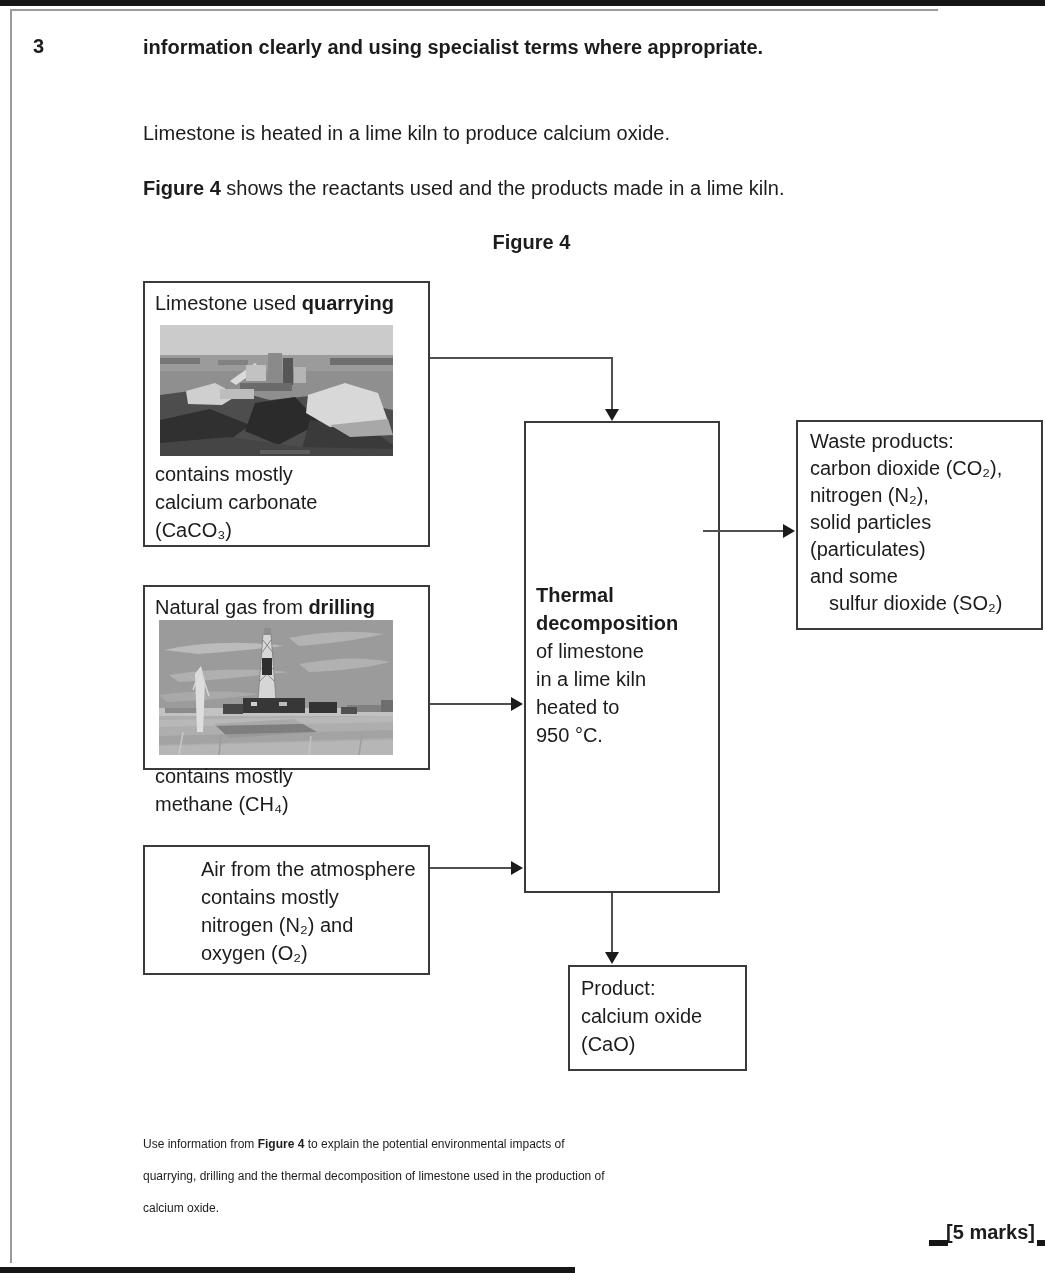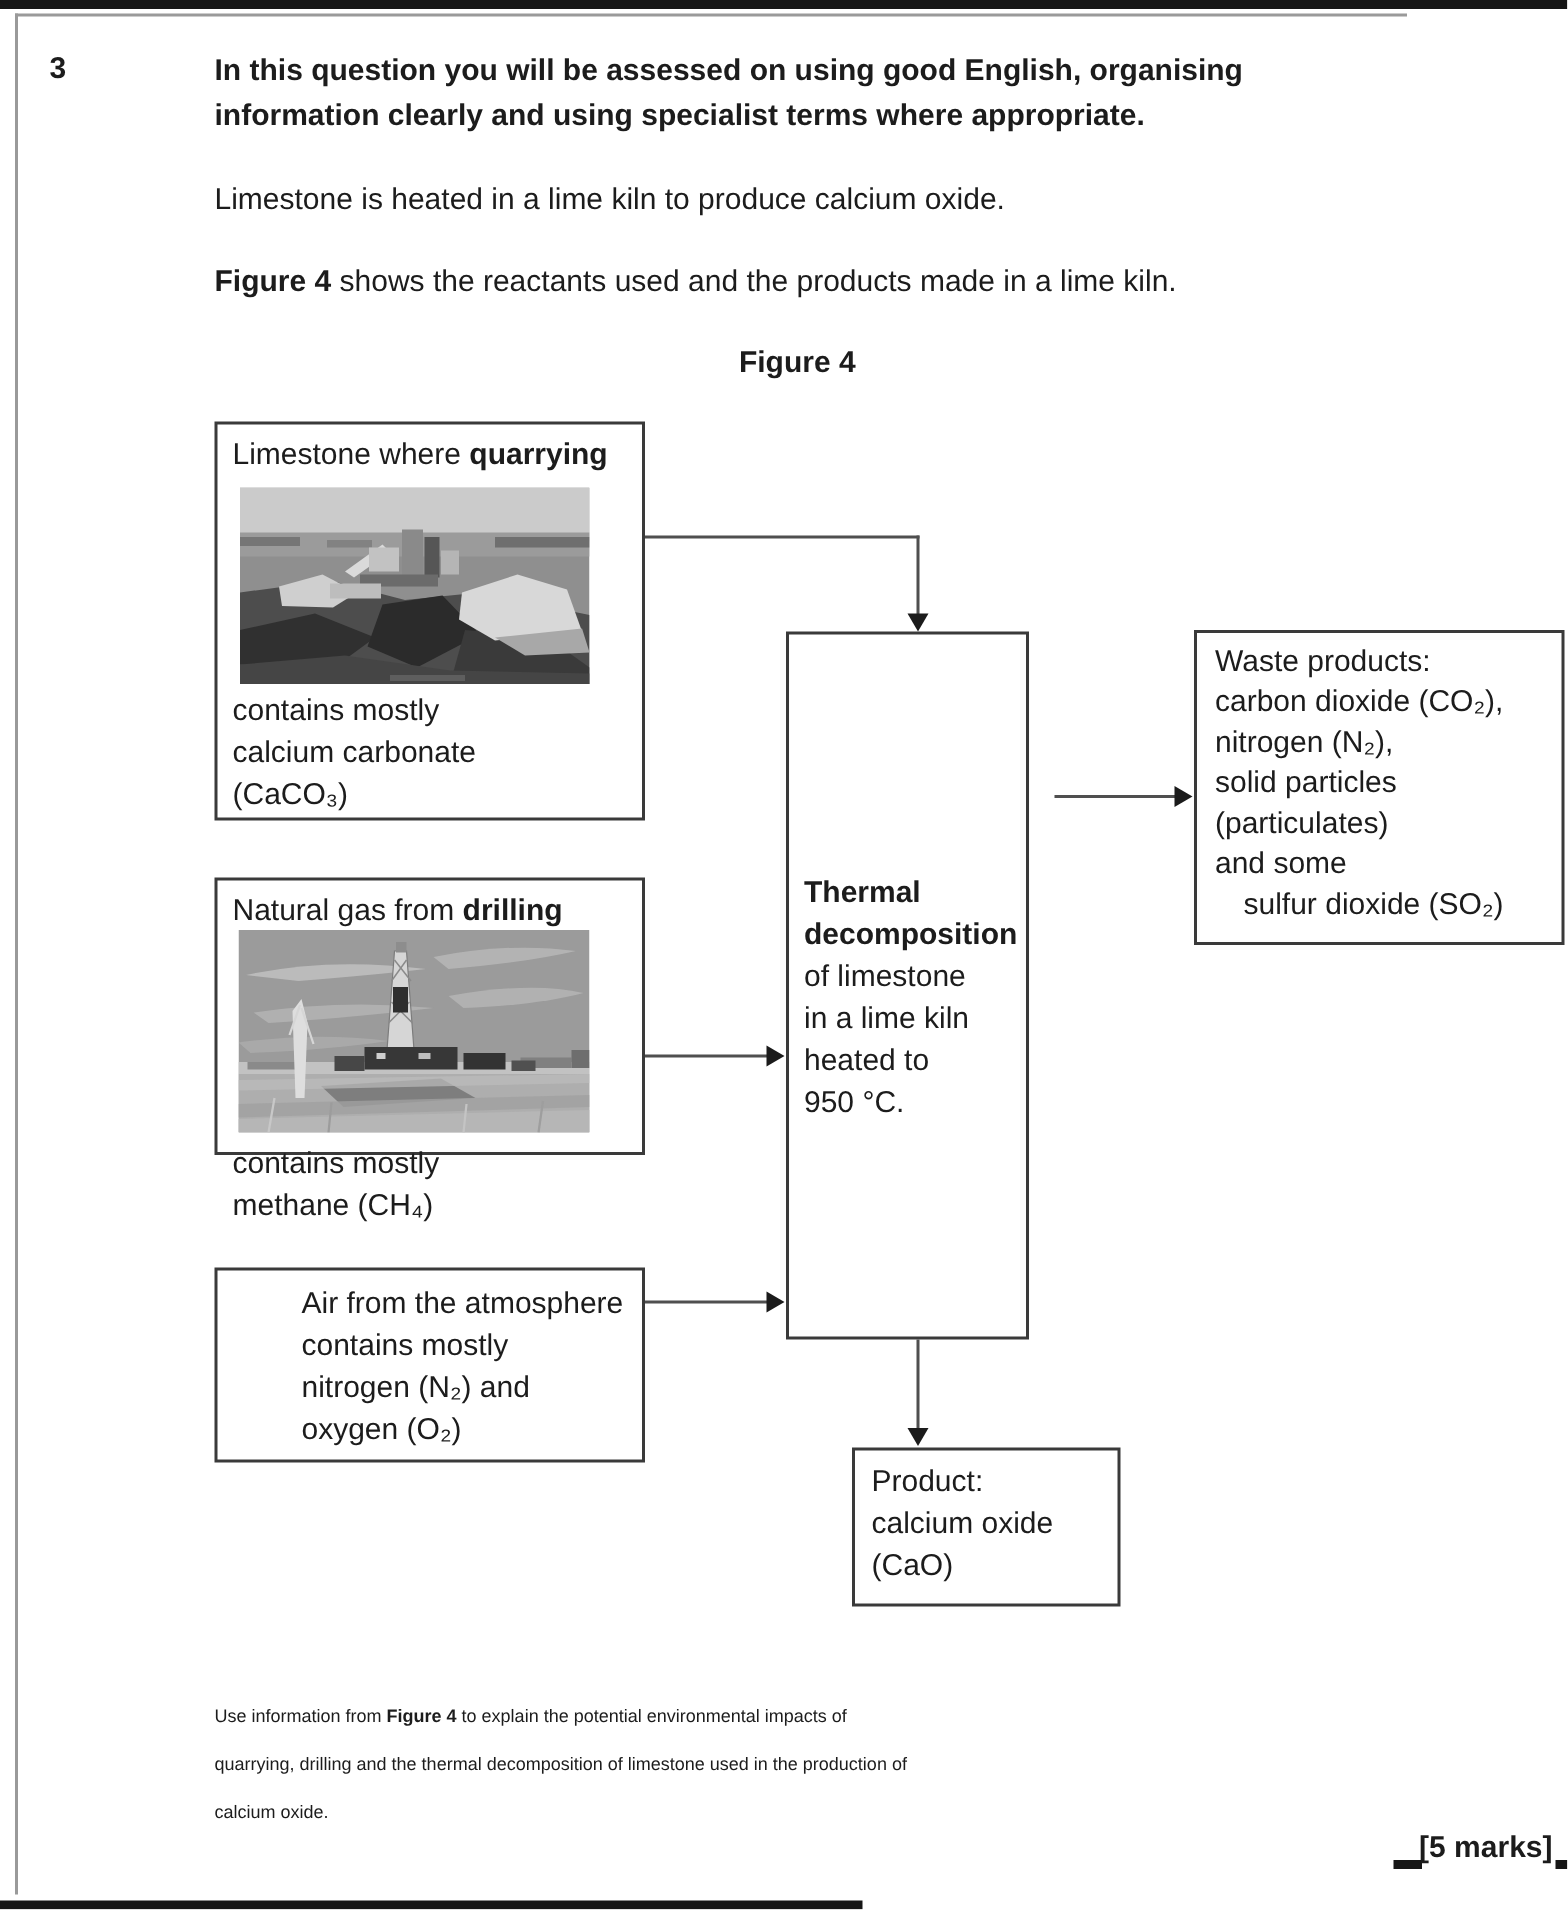--- a/index.html
+++ b/index.html
@@ -30,32 +30,31 @@
   <div class="strip" style="left:0;top:0;width:1045px;height:6px;"></div>
   <div class="strip" style="left:0;top:1267px;width:575px;height:6px;"></div>
   <div class="strip" style="left:929px;top:1240px;width:19px;height:6px;"></div>
   <div class="strip" style="left:1037px;top:1240px;width:8px;height:6px;"></div>
   <div class="frame" style="left:10px;top:9px;width:2px;height:1254px;"></div>
   <div class="frame" style="left:10px;top:9px;width:928px;height:2px;"></div>
 
   <div class="abs t b" style="left:33px;top:32px;">3</div>
 
   <div class="abs" style="left:143px;top:32px;width:820px;">
-    <div class="t b" style="line-height:30px;">In this question you will be assessed on using good English, organising</div>
     <div class="t b" style="line-height:30px;">information clearly and using specialist terms where appropriate.</div>
   </div>
 
   <div class="abs t" style="left:143px;top:119px;">Limestone is heated in a lime kiln to produce calcium oxide.</div>
 
   <div class="abs t" style="left:143px;top:174px;"><b>Figure 4</b><span> shows the reactants used and the products made in a lime kiln.</span></div>
 
   <div class="abs t b" style="left:143px;top:228px;width:777px;text-align:center;">Figure 4</div>
 
   <div class="box" style="left:143px;top:281px;width:287px;height:266px;">
-    <div class="abs t" style="left:10px;top:6px;"><span>Limestone where </span><b>quarrying</b></div>
+    <div class="abs t" style="left:10px;top:6px;"><span>Limestone used </span><b>quarrying</b></div>
     <svg class="photo" style="left:15px;top:42px;" width="233" height="131" viewBox="0 0 233 131">
       <rect width="233" height="131" fill="#8f8f8f"></rect>
       <rect x="0" y="0" width="233" height="36" fill="#cbcbcb"></rect>
       <rect x="0" y="30" width="233" height="16" fill="#9b9b9b"></rect>
       <rect x="0" y="33" width="40" height="6" fill="#767676"></rect>
       <rect x="170" y="33" width="63" height="7" fill="#6f6f6f"></rect>
       <rect x="58" y="35" width="30" height="5" fill="#828282"></rect>
       <polygon points="0,70 60,62 110,75 160,70 233,85 233,131 0,131" fill="#4d4d4d"></polygon>
       <polygon points="0,95 50,84 90,100 60,122 0,118" fill="#303030"></polygon>
       <polygon points="95,78 135,72 160,98 118,120 85,106" fill="#2b2b2b"></polygon>
@@ -127,21 +126,21 @@
 
   <div class="box" style="left:143px;top:845px;width:287px;height:130px;">
     <div class="abs" style="left:10px;top:8px;margin-left:46px;">
       <div class="t">Air from the atmosphere</div>
       <div class="t">contains mostly</div>
       <div class="t">nitrogen (N₂) and</div>
       <div class="t">oxygen (O₂)</div>
     </div>
   </div>
 
-  <div class="box" style="left:524px;top:421px;width:162px;height:472px;">
+  <div class="box" style="left:524px;top:421px;width:196px;height:472px;">
     <div class="abs" style="left:10px;top:158px;">
       <div class="t b">Thermal</div>
       <div class="t b">decomposition</div>
       <div class="t">of limestone</div>
       <div class="t">in a lime kiln</div>
       <div class="t">heated to</div>
       <div class="t">950 °C.</div>
     </div>
   </div>
 

